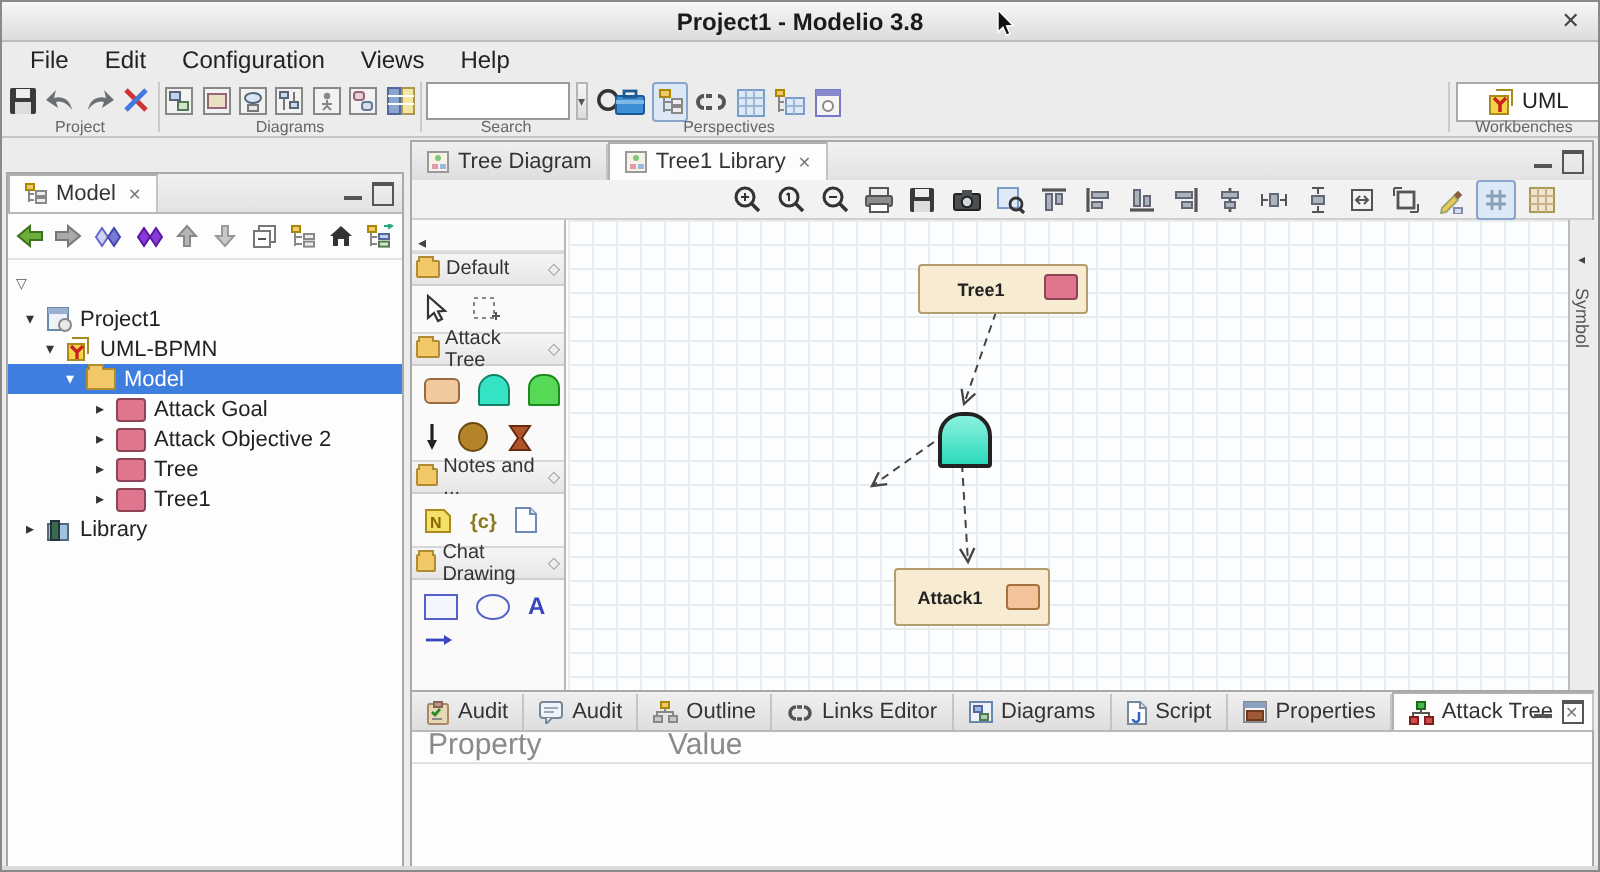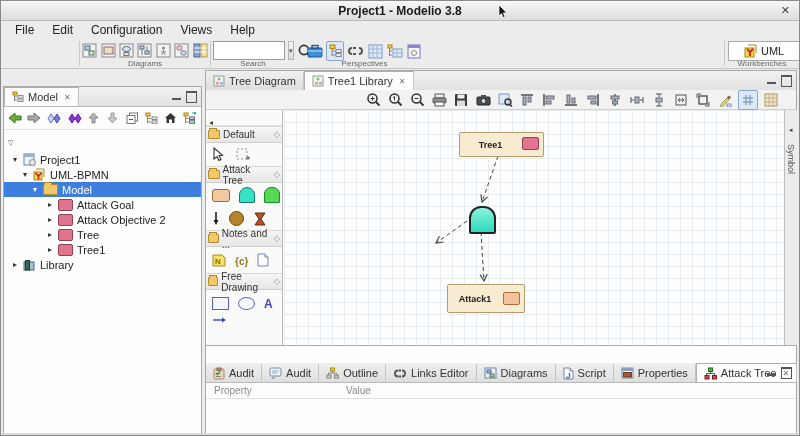--- a/index.html
+++ b/index.html
@@ -51,21 +51,21 @@
   
   #canvas{left:282px;top:108px;width:500px;height:236px;background:#fcfdfe;background-image:linear-gradient(#e9ecef 1px,transparent 1px),linear-gradient(90deg,#e9ecef 1px,transparent 1px);background-size:12px 12px;overflow:hidden;}
   .dnode{position:absolute;background:#f7ecd2;border:1px solid #b49c6e;border-radius:2px;}
   .dnode .lbl{position:absolute;left:0;right:22px;top:50%;transform:translateY(-50%);text-align:center;font-size:9px;font-weight:bold;color:#222;}
   .badge{position:absolute;right:4px;top:4px;width:15px;height:11px;border-radius:2px;}
   .badge.pk{background:#e0758d;border:1px solid #8d4456;}
   .badge.or{background:#f3c49c;border:1px solid #a6713d;}
   #gate{position:absolute;width:23px;height:24px;background:linear-gradient(#8df2de,#2bd9ba);border:2px solid #222;border-radius:12px 12px 2px 2px;}
   
   #bottom{left:204px;top:344px;width:592px;height:88px;background:#fdfdfd;border:1px solid #a9a9a9;}
-  .cols{display:flex;height:15px;border-bottom:1px solid #e2e2e2;align-items:center;font-size:10px;color:#8a8a8a;gap:12px;}
+  .cols{display:flex;height:15px;border-bottom:1px solid #e2e2e2;align-items:flex-end;font-size:15px;color:#8a8a8a;}
   
   #symtab{left:782px;top:108px;width:14px;height:236px;background:#ececec;border-left:1px solid #bbb;}
   #symtab .vt{position:absolute;top:34px;left:1px;writing-mode:vertical-rl;font-size:9px;color:#555;}
   #symtab .ar{position:absolute;top:16px;left:4px;font-size:7px;color:#444;}
   svg{display:block;}
   #bottombar{left:0;top:432px;width:798px;height:3px;background:#dcdcdc;}
 </style>
 </head>
 <body>
 
@@ -82,20 +82,48 @@
   <div id="menubar" class="abs">
     <span class="menu-item">File</span>
     <span class="menu-item">Edit</span>
     <span class="menu-item">Configuration</span>
     <span class="menu-item">Views</span>
     <span class="menu-item">Help</span>
   </div>
 
   <div id="toolbar" class="abs">
 
+    <div class="tgroup" style="left:2px;width:74px;">
+      <div class="ticons">
+        <span class="tbtn">
+            <svg width="15" height="15">
+              <rect x="1" y="1" width="13" height="13" rx="1" fill="#3a3a3a"></rect>
+              <rect x="4" y="1.5" width="7" height="4.5" fill="#eee"></rect>
+              <rect x="3.5" y="8" width="8" height="6" fill="#ddd"></rect>
+            </svg>
+          </span>
+        <span class="tbtn">
+            <svg width="16" height="14">
+              <path d="M14,12 C13,6 8,5 5,6 L6,2 L1,7 L7,11 L6,8 C9,7 12,9 14,12 Z" fill="#6a6f74"></path>
+            </svg>
+          </span>
+        <span class="tbtn">
+            <svg width="16" height="14">
+              <path d="M2,12 C3,6 8,5 11,6 L10,2 L15,7 L9,11 L10,8 C7,7 4,9 2,12 Z" fill="#6a6f74"></path>
+            </svg>
+          </span>
+        <span class="tbtn">
+            <svg width="15" height="15">
+              <path d="M2,2 L12,12" stroke="#c33" stroke-width="2.4"></path>
+              <path d="M12,2 L2,12" stroke="#47d" stroke-width="2.4"></path>
+            </svg>
+          </span>
+      </div>
+      <div class="tg-label">Project</div>
+    </div>
     <div class="tsep" style="left:78px;"></div>
 
     <div class="tgroup" style="left:81px;width:126px;">
       <div class="ticons">
         <span class="tbtn">
             <svg width="15" height="15">
               <rect x="1" y="1" width="13" height="13" fill="#f2f2f2" stroke="#888"></rect>
               <rect x="3" y="3" width="5" height="4" fill="#bcd6ee" stroke="#567"></rect>
               <rect x="7" y="8" width="5" height="4" fill="#cfe6c8" stroke="#575"></rect>
             </svg>
@@ -593,21 +621,21 @@
         <span><span style="font-size:10px;font-weight:bold;color:#8a7a20;">{c}</span></span>
         <span>
             <svg width="12" height="14">
               <path d="M1,1 L8,1 L11,4 L11,13 L1,13 Z" fill="#fdfdfd" stroke="#6a8ab8"></path>
               <path d="M8,1 L8,4 L11,4" fill="#cfe0f4" stroke="#6a8ab8"></path>
             </svg>
           </span>
       </div>
       <div class="psec-h">
         <span class="folder-ico" style="width:10px;height:7px;"></span>
-        <span>Free Drawing</span>
+        <span>Chat Drawing</span>
         <span class="pin">◇</span>
       </div>
       <div class="prow">
         <span>
             <div style="width:15px;height:11px;border:1px solid #5560c8;background:#f4f6ff;"></div>
           </span>
         <span>
             <div style="width:15px;height:11px;border:1px solid #5560c8;border-radius:50%;"></div>
           </span>
         <span><span style="font-size:12px;color:#3a46c0;font-weight:bold;">A</span></span>
@@ -644,21 +672,21 @@
       </div>
     </div>
 
     <div id="symtab" class="abs" style="left:578px;top:39px;height:236px;">
       <span class="ar">◂</span>
       <span class="vt">Symbol</span>
     </div>
   </div>
 
   <div id="bottom" class="abs">
-    <div class="tabbar" style="position:relative;margin-top:17px;">
+    <div class="tabbar" style="position:relative;">
       <div class="tab">
         <svg width="12" height="13">
             <rect x="1" y="2" width="10" height="10" rx="1" fill="#e8d8b8" stroke="#a86"></rect>
             <rect x="4" y="1" width="4" height="2.5" fill="#b98" stroke="#865"></rect>
             <path d="M3,6 L4.5,7.5 L7,4.5" stroke="#2a8a2a" stroke-width="1.4" fill="none"></path>
             <path d="M3,9.5 L8,9.5" stroke="#888"></path>
           </svg>
         <span>Audit</span>
       </div>
       <div class="tab">

